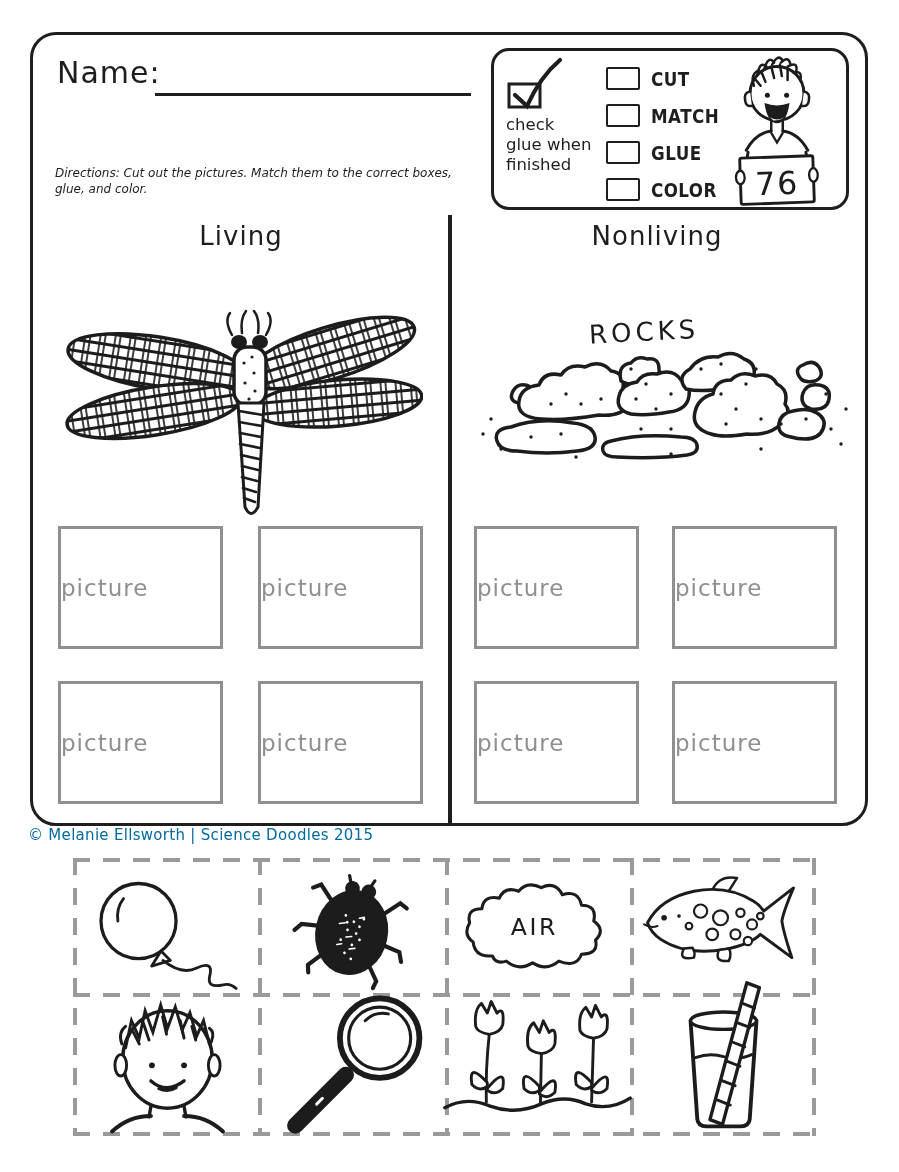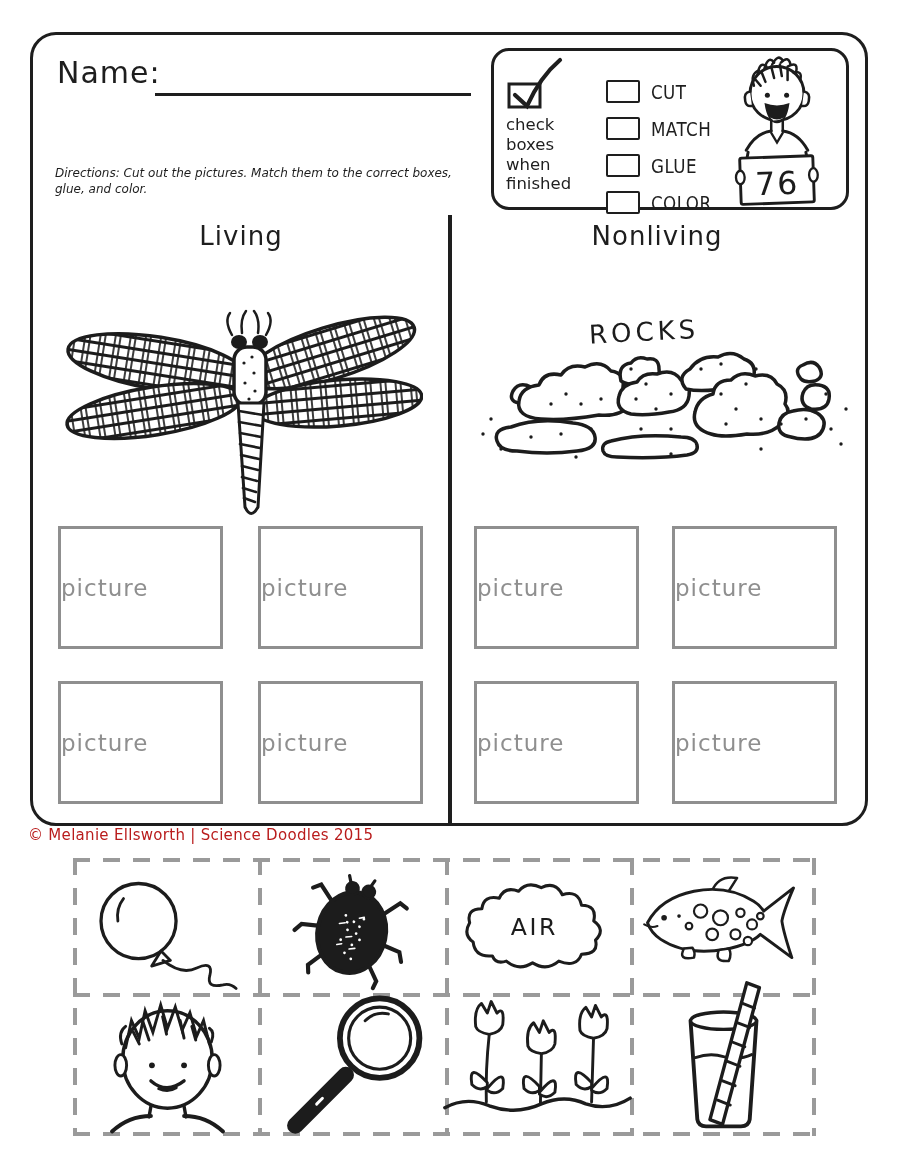--- a/index.html
+++ b/index.html
@@ -13,35 +13,35 @@
   
   .card{left:30px;top:32px;width:832px;height:788px;border:3.5px solid #1e1e1e;border-radius:26px;}
   .name-label{left:24px;top:20px;font-size:30px;letter-spacing:1px;}
   .name-line{left:122px;top:58px;width:316px;border-top:3.5px solid #1e1e1e;}
   .title{left:22px;top:62px;width:402px;font-size:28px;font-weight:700;line-height:1.2;letter-spacing:.2px;}
   .directions{left:22px;top:131px;width:428px;font-size:12px;line-height:1.32;font-style:italic;}
   
   .panel{left:458px;top:13px;width:352px;height:156px;border:3px solid #1e1e1e;border-radius:18px;}
   .check-svg{left:8px;top:4px;}
   .panel-note{left:12px;top:64px;width:86px;font-size:16.5px;line-height:1.2;}
-  .cb-col{left:112px;top:29px;display:flex;flex-direction:column;gap:14px;}
+  .cb-col{left:112px;top:16px;display:flex;flex-direction:column;gap:14px;font-weight:bold;}
   .cb-row{display:flex;align-items:center;gap:11px;}
   .cbx{width:30px;height:19px;border:2.8px solid #1e1e1e;border-radius:2px;background:#fff;}
   .cb-label{font-size:19px;letter-spacing:.5px;transform:scaleX(.88);transform-origin:left center;white-space:nowrap;}
   .boy-svg{left:234px;top:2px;}
   
   .divider{left:415px;top:180px;width:3.5px;height:608px;background:#1e1e1e;}
   .col-title{width:200px;text-align:center;font-size:26px;letter-spacing:1px;}
   .col-title.living{left:108px;top:186px;}
   .col-title.nonliving{left:524px;top:186px;}
   
   .pbox{width:159px;height:117px;border:3.5px solid #8f8f8f;display:flex;align-items:center;
         color:#8f8f8f;font-size:23px;letter-spacing:1px;background:#fff;}
   
-  .copyright{left:28px;top:826px;font-size:15px;color:#b91c1c;letter-spacing:.3px;}
+  .copyright{left:28px;top:826px;font-size:15px;color:#0369a1;letter-spacing:.3px;}
   
   .grid{left:73px;top:858px;width:743px;height:278px;}
   .gl-h{position:absolute;height:4px;left:0;width:743px;
         background:repeating-linear-gradient(90deg,#9a9a9a 0 17px,transparent 17px 30px);}
   .gl-v{position:absolute;width:4px;top:0;height:278px;
         background:repeating-linear-gradient(180deg,#9a9a9a 0 17px,transparent 17px 30px);}
 </style>
 </head>
 <body>
 
@@ -49,21 +49,21 @@
 
   <div class="abs name-label">Name:</div>
   <div class="abs name-line"></div>
   <div class="abs directions">Directions: Cut out the pictures. Match them to the correct boxes, glue, and color.</div>
 
   <div class="abs panel">
     <svg class="abs check-svg" width="66" height="62" viewBox="0 0 66 62">
       <rect x="7" y="29" width="31" height="23" fill="#fff" stroke="#1e1e1e" stroke-width="3"></rect>
       <path d="M13,40 L25,51 Q38,22 58,5" fill="none" stroke="#1e1e1e" stroke-width="4.2" stroke-linecap="round"></path>
     </svg>
-    <div class="abs panel-note">check boxes when finished</div>
+    <div class="abs panel-note">check glue when finished</div>
     <div class="abs cb-col">
       <div class="cb-row">
         <div class="cbx"></div>
         <span class="cb-label">CUT</span>
       </div>
       <div class="cb-row">
         <div class="cbx"></div>
         <span class="cb-label">MATCH</span>
       </div>
       <div class="cb-row">

